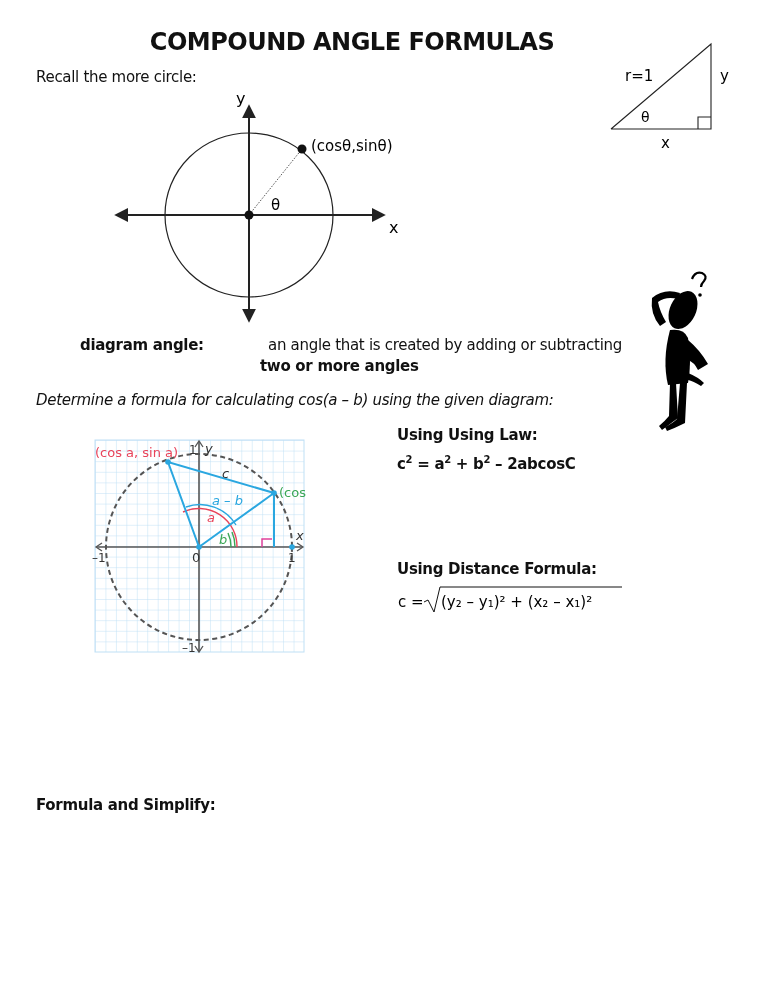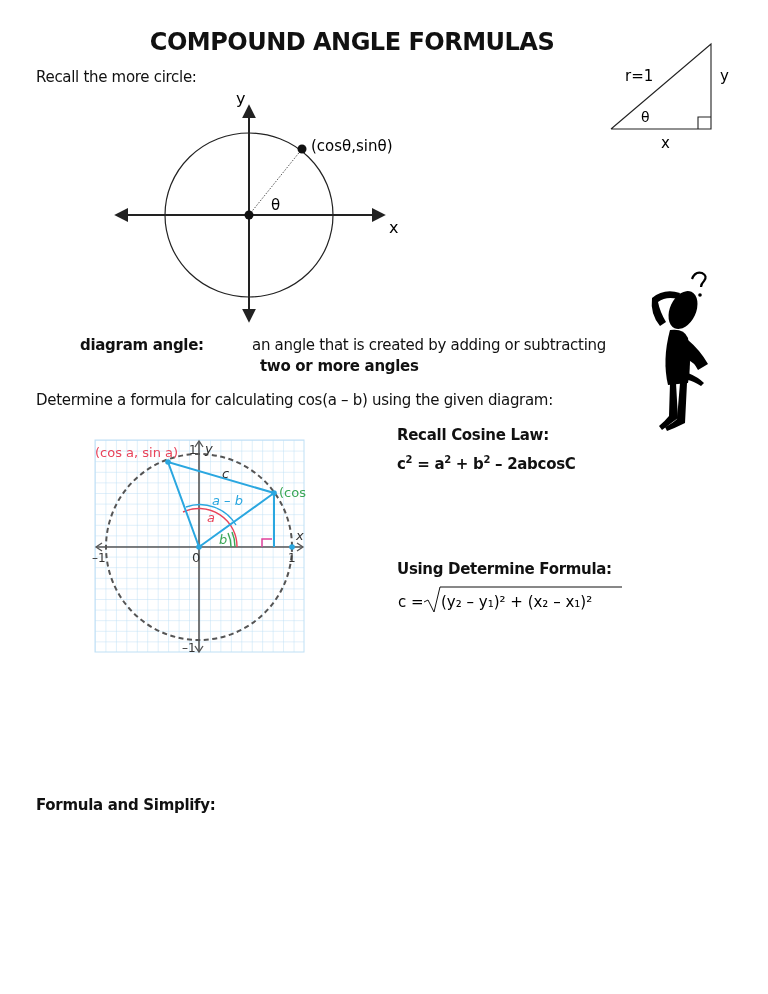--- a/index.html
+++ b/index.html
@@ -53,24 +53,24 @@
   <ellipse cx="73" cy="55" rx="13" ry="20" transform="rotate(25 73 55)" fill="#000"></ellipse>
   <path d="M42,43 q12,-10 28,-5 l-2,6 q-12,-3 -20,3 q2,10 8,20 l-6,4 q-10,-12 -8,-28z" fill="#000"></path>
   <path d="M60,75 q14,-2 18,8 q4,25 0,45 l-20,2 q-6,-25 2,-55z" fill="#000"></path>
   <path d="M78,85 q12,10 20,24 l-10,6 q-4,-8 -10,-10z" fill="#000"></path>
   <path d="M78,118 q10,4 16,10 l-3,3 q-8,-5 -13,-6z" fill="#000"></path>
   <path d="M60,128 l6,0 l2,35 q-8,6 -16,12 l-3,-4 q6,-5 10,-10z" fill="#000"></path>
   <path d="M70,128 l7,0 l-2,40 q-10,5 -18,8 l-2,-4 q8,-4 12,-8z" fill="#000"></path>
 </svg>
 
 <div class="abs txt bold" style="left:80px; top:336px;">diagram angle:</div>
-<div class="abs txt" style="left:252px; top:336px;">an angle that is created by adding or subtracting</div>
+<div class="abs txt" style="left:268px; top:336px;">an angle that is created by adding or subtracting</div>
 <div class="abs txt" style="left:260px; top:357px;font-weight:bold;">two or more angles</div>
 
-<div class="abs txt" style="left:36px; top:391px;">Determine a formula for calculating cos(a – b) using the given diagram:</div>
+<div class="abs txt" style="left:36px; top:391px;font-style:italic;">Determine a formula for calculating cos(a – b) using the given diagram:</div>
 
 <svg class="abs" style="left:90px; top:436px;" width="220" height="222" viewBox="90 436 220 222">
   <defs>
     <pattern id="grid" x="95" y="440" width="10.45" height="10.6" patternUnits="userSpaceOnUse">
       <path d="M10.45,0 L0,0 L0,10.6" fill="none" stroke="#bfe0f5" stroke-width="1"></path>
     </pattern>
   </defs>
   <rect x="95" y="440" width="209" height="212" fill="url(#grid)" stroke="#bfe0f5"></rect>
 
   <line x1="97" y1="547" x2="302" y2="547" stroke="#555" stroke-width="1.6"></line>
@@ -104,25 +104,25 @@
   <text x="219" y="544" font-size="13" font-style="italic" fill="#3aa655">b</text>
   <text x="192" y="562" font-size="13" fill="#333">0</text>
   <text x="296" y="540" font-size="13" font-style="italic" fill="#333">x</text>
   <text x="205" y="453" font-size="13" font-style="italic" fill="#333">y</text>
   <text x="288" y="562" font-size="12" fill="#333">1</text>
   <text x="92" y="562" font-size="12" fill="#333">–1</text>
   <text x="189" y="454" font-size="12" fill="#333">1</text>
   <text x="182" y="652" font-size="12" fill="#333">–1</text>
 </svg>
 
-<div class="abs txt bold" style="left:397px; top:426px;">Recall Cosine Law:</div>
+<div class="abs txt bold" style="left:397px; top:426px;">Using Using Law:</div>
 <div class="abs txt" style="left:397px; top:455px;font-weight:bold;">
   <span>c</span><span class="sup">2</span><span> = a</span><span class="sup">2</span><span> + b</span><span class="sup">2</span><span> – 2abcosC</span>
 </div>
 
-<div class="abs txt bold" style="left:397px; top:560px;">Using Determine Formula:</div>
+<div class="abs txt bold" style="left:397px; top:560px;">Using Distance Formula:</div>
 <svg class="abs" style="left:390px; top:582px;" width="240" height="34">
   <text x="8" y="25" font-size="15">c =</text>
   <polyline points="34,20 38,18 44,30 50,5 232,5" fill="none" stroke="#111" stroke-width="1"></polyline>
   <text x="51" y="25" font-size="15">(y₂ – y₁)² + (x₂ – x₁)²</text>
 </svg>
 
 <div class="abs txt bold" style="left:36px; top:796px;">Formula and Simplify:</div>
 
 </body></html>

